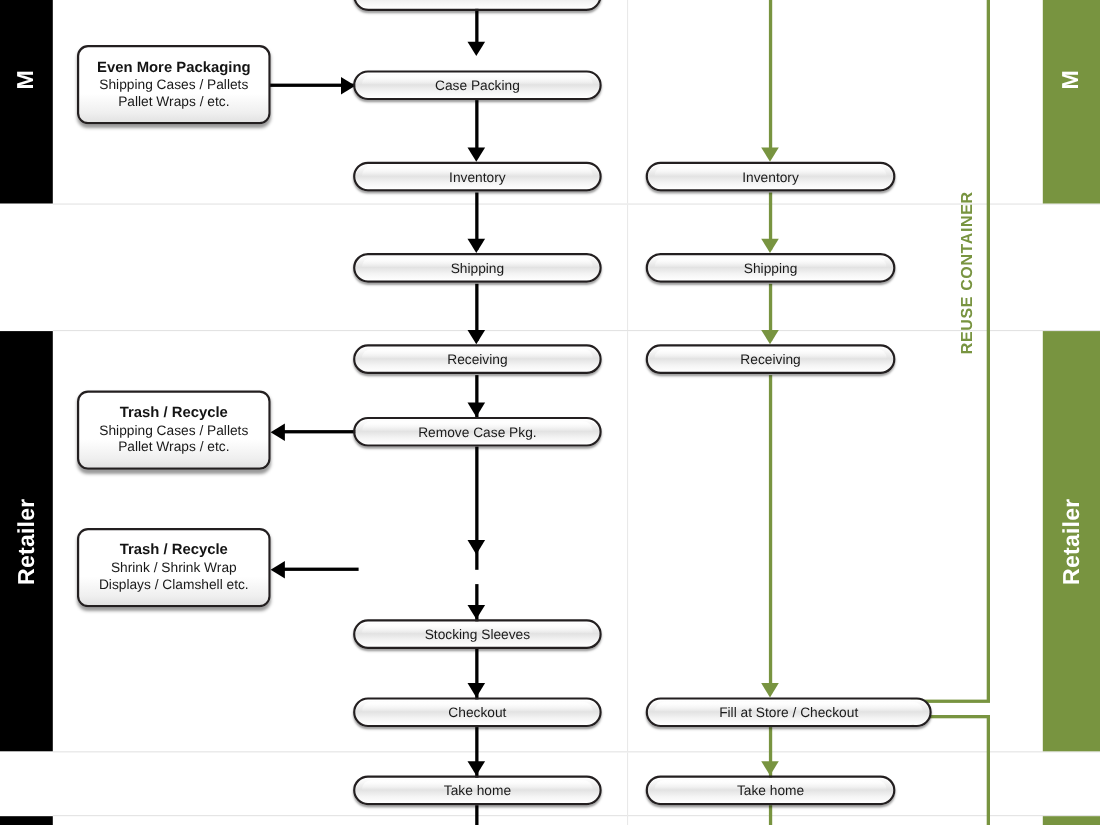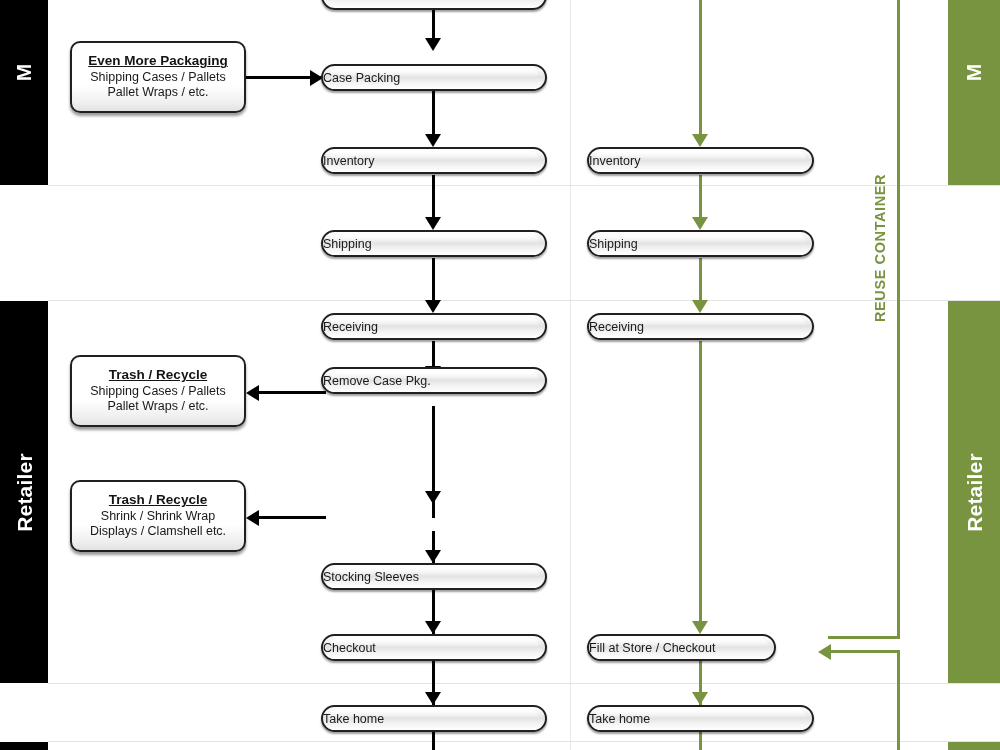--- a/index.html
+++ b/index.html
@@ -58,21 +58,21 @@
     border: 2px solid #231f20;
     background: linear-gradient(to bottom,
                  #ffffff 0%,
                  #f7f7f7 18%,
                  #e2e2e2 48%,
                  #f4f4f4 74%,
                  #ffffff 100%);
     box-shadow: 0 2px 2px rgba(0,0,0,0.38), inset 0 1px 0 #ffffff;
     display: flex;
     align-items: center;
-    justify-content: flex-start;
+    justify-content: center;
     font-size: 12.5px;
     color: #1a1a1a;
     box-sizing: border-box;
   }
   .pill::before {
     content: "";
     position: absolute;
     left: 6px; right: 6px; top: 2px;
     height: 9px;
     border-radius: 999px 999px 60% 60%;
@@ -94,21 +94,20 @@
     justify-content: center;
     box-sizing: border-box;
     padding: 4px 6px;
   }
   .rrect .r-title {
     font-weight: bold;
     font-size: 13.5px;
     color: #141414;
     line-height: 1.15;
     margin-bottom: 1px;
-    text-decoration: underline;
   }
   .rrect .r-line {
     font-size: 12.5px;
     color: #191919;
     line-height: 1.22;
   }
 
   
   .vline {
     position: absolute;
@@ -261,21 +260,21 @@
   </div>
   <div class="pill" style="left:321px; top:147px; width:226px; height:27px;">
     <span class="pill-label">Inventory</span>
   </div>
   <div class="pill" style="left:321px; top:230px; width:226px; height:27px;">
     <span class="pill-label">Shipping</span>
   </div>
   <div class="pill" style="left:321px; top:313px; width:226px; height:27px;">
     <span class="pill-label">Receiving</span>
   </div>
-  <div class="pill" style="left:321px; top:367px; width:226px; height:27px;">
+  <div class="pill" style="left:321px; top:379px; width:226px; height:27px;">
     <span class="pill-label">Remove Case Pkg.</span>
   </div>
   <div class="pill" style="left:321px; top:634px; width:226px; height:27px;">
     <span class="pill-label">Checkout</span>
   </div>
   <div class="pill" style="left:321px; top:563px; width:226px; height:27px;">
     <span class="pill-label">Stocking Sleeves</span>
   </div>
   <div class="pill" style="left:321px; top:705px; width:226px; height:27px;">
     <span class="pill-label">Take home</span>
@@ -283,21 +282,21 @@
 
   <div class="pill" style="left:587px; top:147px; width:227px; height:27px;">
     <span class="pill-label">Inventory</span>
   </div>
   <div class="pill" style="left:587px; top:230px; width:227px; height:27px;">
     <span class="pill-label">Shipping</span>
   </div>
   <div class="pill" style="left:587px; top:313px; width:227px; height:27px;">
     <span class="pill-label">Receiving</span>
   </div>
-  <div class="pill" style="left:587px; top:634px; width:189px; height:27px;">
+  <div class="pill" style="left:587px; top:634px; width:260px; height:27px;">
     <span class="pill-label">Fill at Store / Checkout</span>
   </div>
   <div class="pill" style="left:587px; top:705px; width:227px; height:27px;">
     <span class="pill-label">Take home</span>
   </div>
 
   <div class="rrect" style="left:70px; top:41px; width:176px; height:72px;">
     <div class="r-title">Even More Packaging</div>
     <div class="r-line">Shipping Cases / Pallets</div>
     <div class="r-line">Pallet Wraps / etc.</div>

